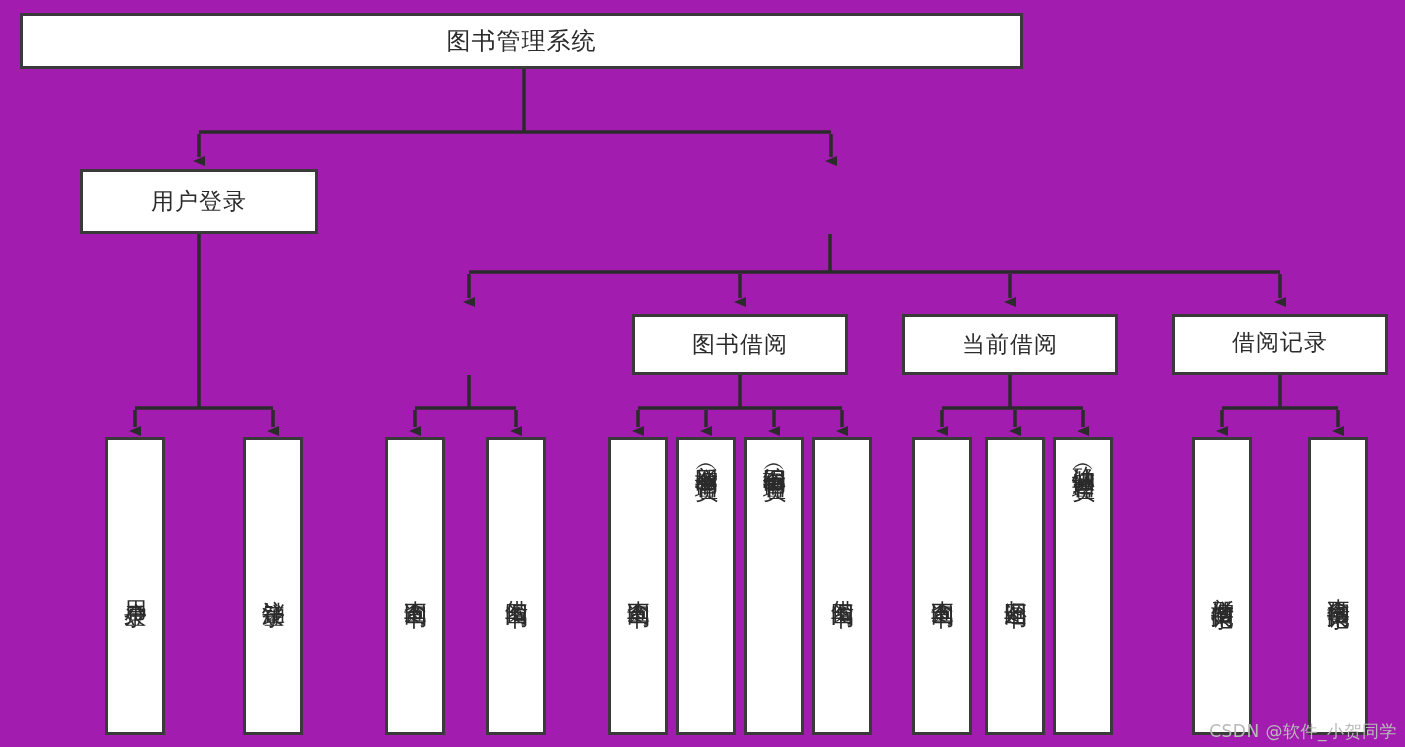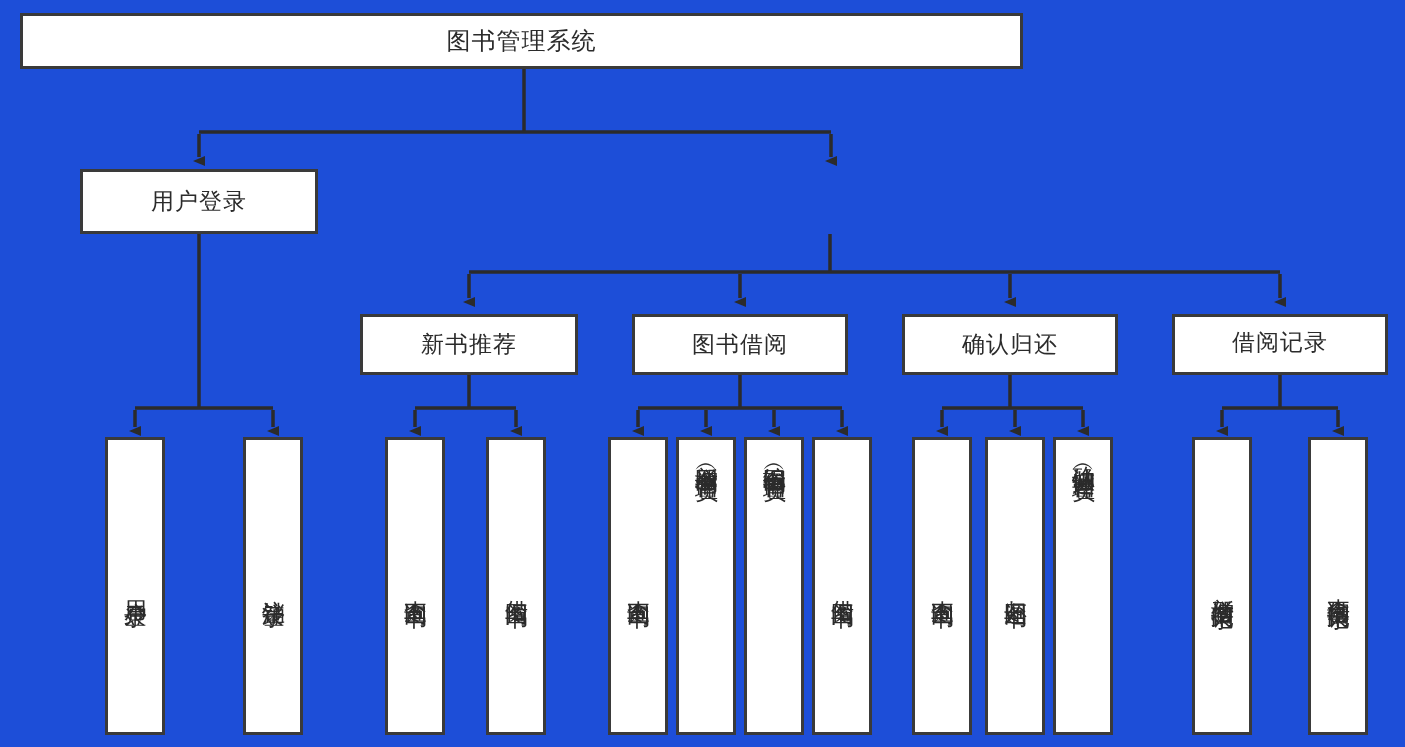--- a/index.html
+++ b/index.html
@@ -7,21 +7,21 @@
     padding: 0;
     background: #ffffff;
   }
   body {
     font-family: "DejaVu Sans", "Liberation Sans", sans-serif;
   }
   #canvas {
     position: relative;
     width: 1405px;
     height: 747px;
-    background: #1d4ed8;
+    background: #a21caf;
     overflow: hidden;
   }
   #wires {
     position: absolute;
     left: 0;
     top: 0;
     width: 1405px;
     height: 747px;
     pointer-events: none;
   }
@@ -127,28 +127,25 @@
   </svg>
 
   <div class="node horiz root" style="left:20px; top:13px; width:1003px; height:56px;">
     <span>图书管理系统</span>
   </div>
 
   <div class="node horiz" style="left:80px; top:169px; width:238px; height:65px;">
     <span>用户登录</span>
   </div>
 
-  <div class="node horiz" style="left:360px; top:314px; width:218px; height:61px;">
-    <span>新书推荐</span>
-  </div>
   <div class="node horiz" style="left:632px; top:314px; width:216px; height:61px;justify-content:center;">
     <span>图书借阅</span>
   </div>
   <div class="node horiz" style="left:902px; top:314px; width:216px; height:61px;">
-    <span>确认归还</span>
+    <span>当前借阅</span>
   </div>
   <div class="node horiz" style="left:1172px; top:314px; width:216px; height:61px;font-family:Liberation Mono, monospace;">
     <span>借阅记录</span>
   </div>
 
   <div class="node leaf center-text" style="left:105px; top:437px; width:60px; height:298px;">
     <span class="vtext">用户登录</span>
   </div>
   <div class="node leaf center-text" style="left:243px; top:437px; width:60px; height:298px;">
     <span class="vtext">注销登录</span>
@@ -184,14 +181,15 @@
     <span class="vtext">确认归还（管理员）</span>
   </div>
 
   <div class="node leaf center-text" style="left:1192px; top:437px; width:60px; height:298px;">
     <span class="vtext">新增借阅记录</span>
   </div>
   <div class="node leaf center-text" style="left:1308px; top:437px; width:60px; height:298px;">
     <span class="vtext">查询借阅记录</span>
   </div>
 
+  <div id="watermark">CSDN @软件_小贺同学</div>
 
 </div>
 
 </body></html>

